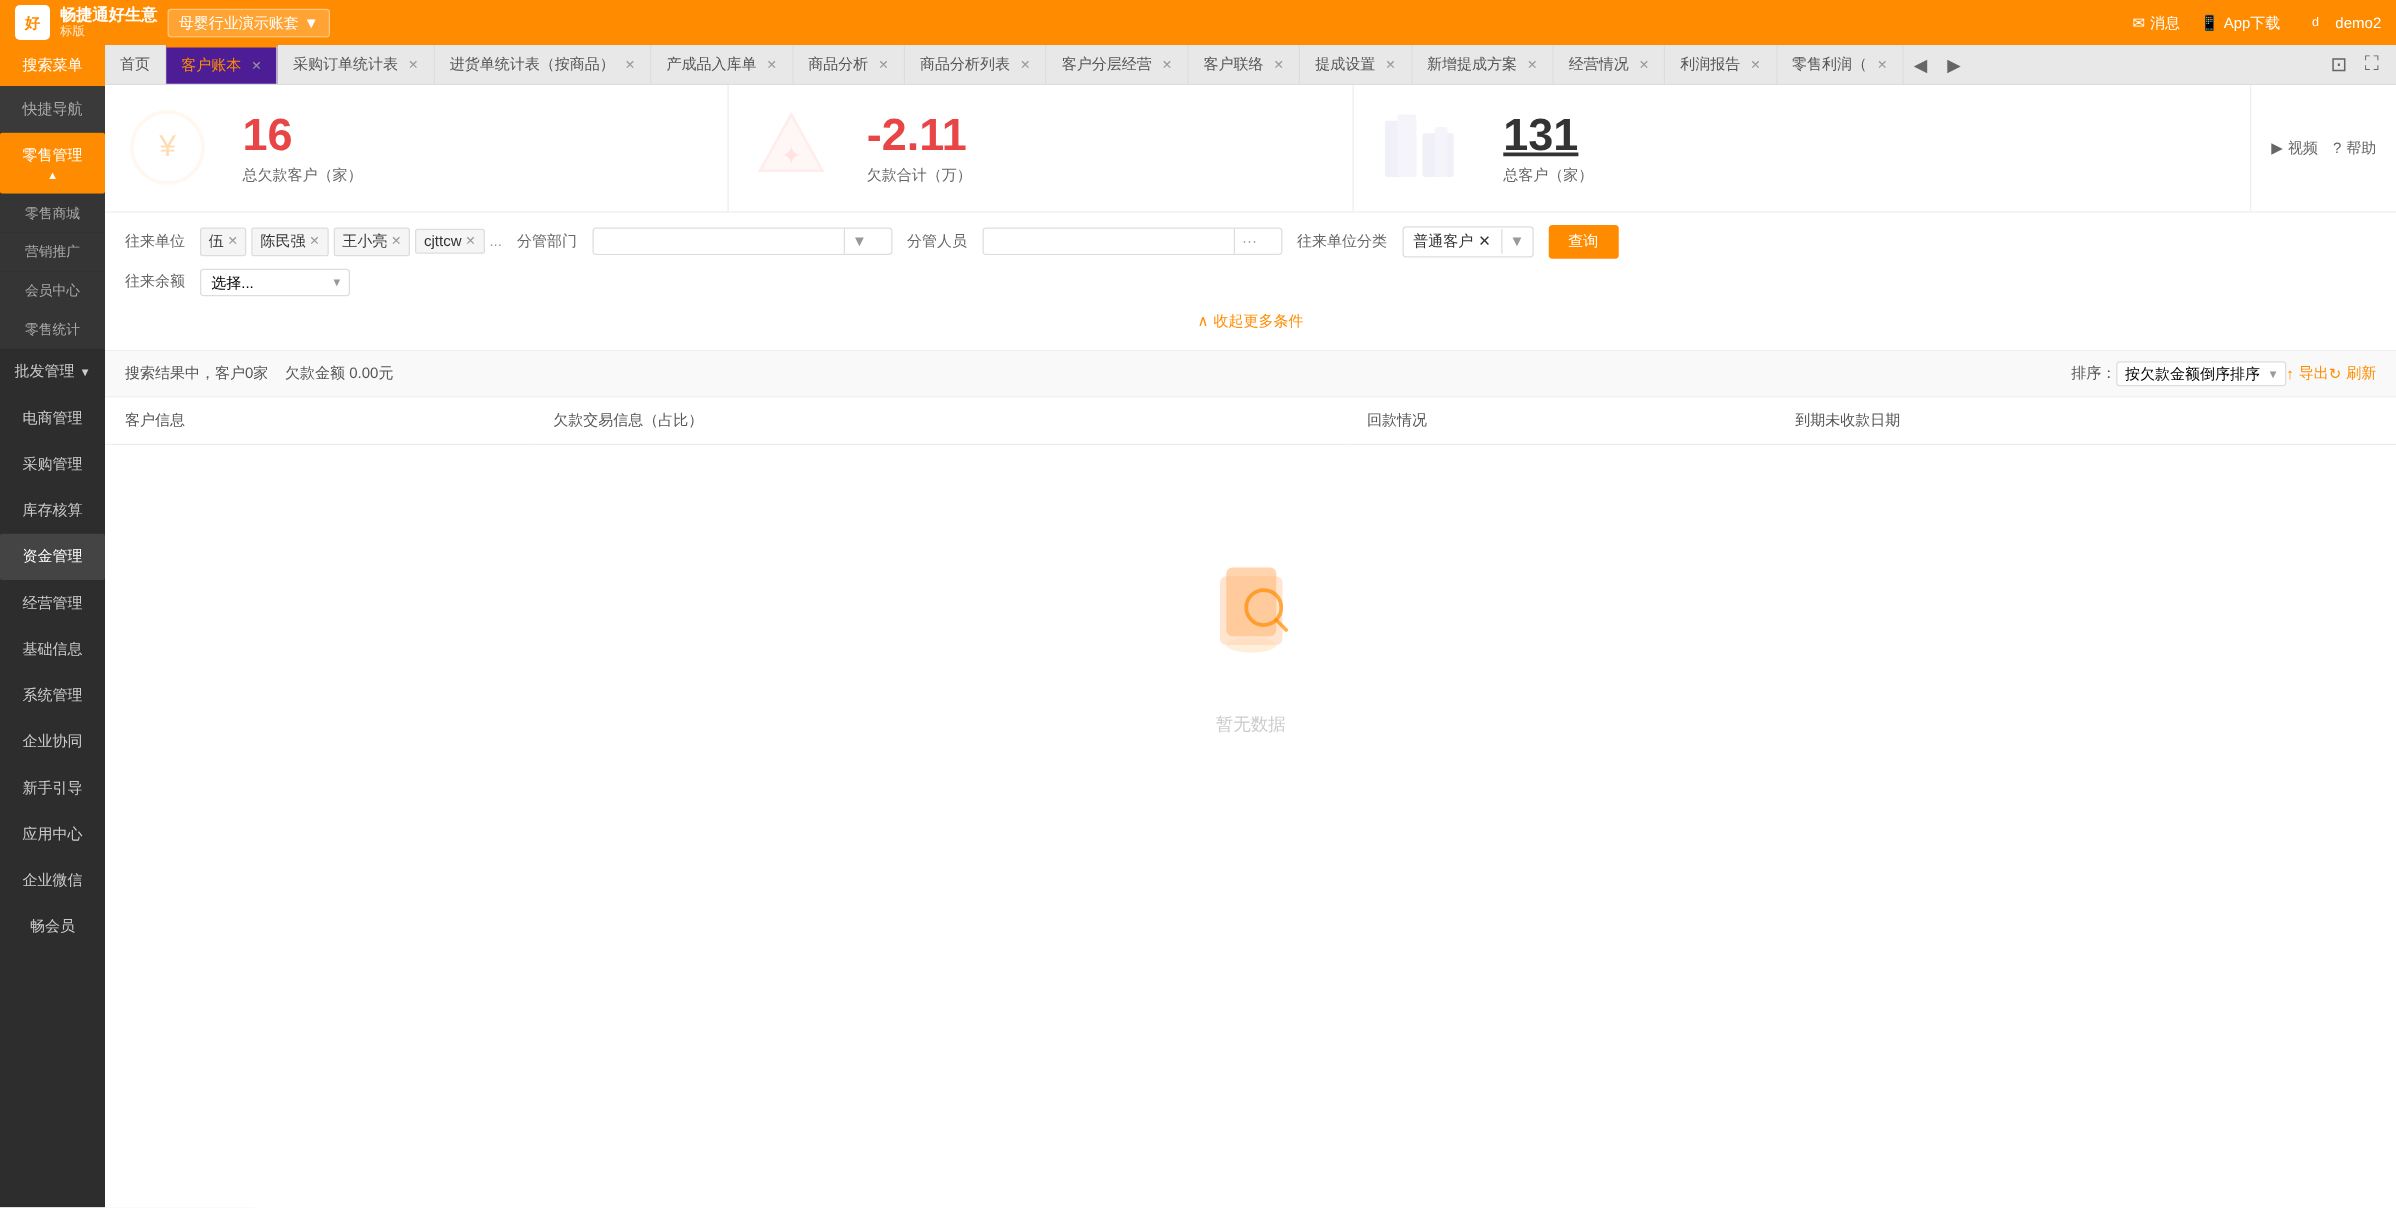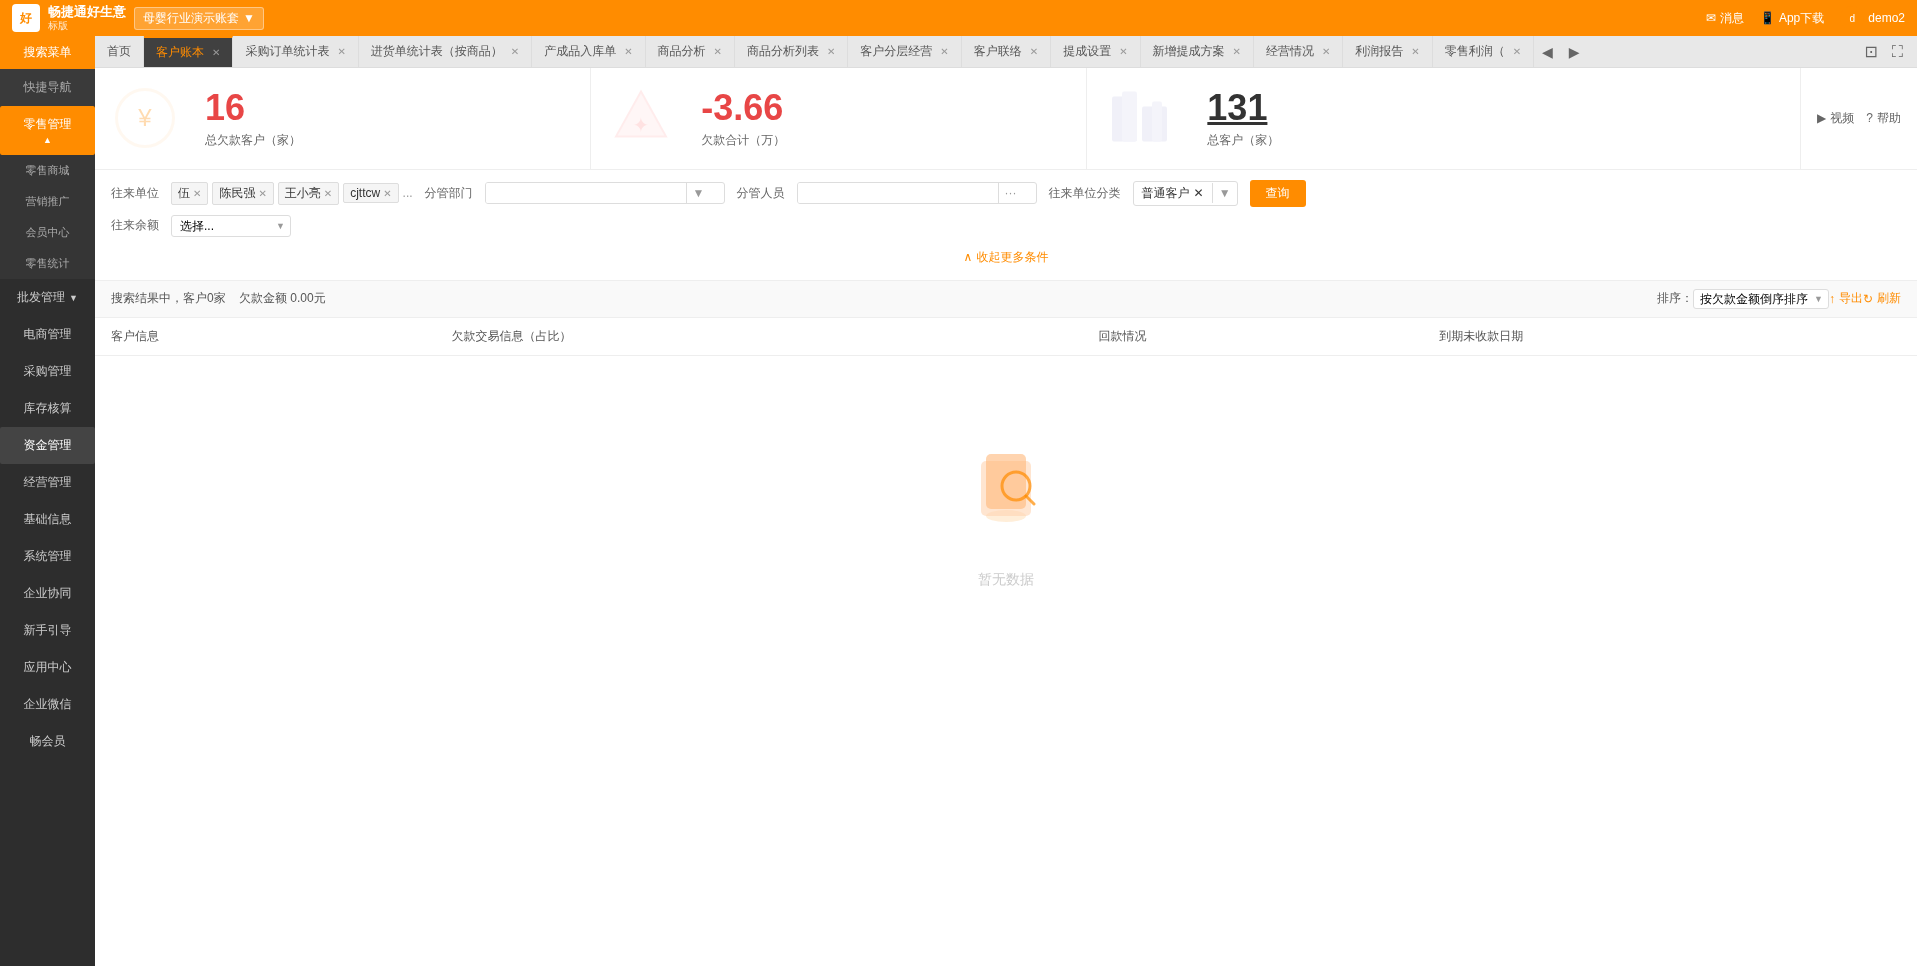--- a/index.html
+++ b/index.html
@@ -11,34 +11,34 @@
     .logo-icon { width: 28px; height: 28px; background: white; border-radius: 4px; display: flex; align-items: center; justify-content: center; color: #ff8c00; font-weight: bold; font-size: 12px; }
     .top-bar-right { display: flex; align-items: center; gap: 16px; color: white; font-size: 12px; }
     .top-bar-right span { cursor: pointer; display: flex; align-items: center; gap: 4px; }
     .avatar { width: 24px; height: 24px; border-radius: 50%; background: #ccc; display: flex; align-items: center; justify-content: center; overflow: hidden; }
     .dropdown-btn { background: rgba(255,255,255,0.2); border: 1px solid rgba(255,255,255,0.4); color: white; padding: 2px 8px; border-radius: 3px; font-size: 12px; cursor: pointer; display: flex; align-items: center; gap: 4px; }
 
     
     .main-layout { display: flex; flex: 1; overflow: hidden; }
 
     
-    .sidebar { width: 95px; background: #2d2d2d; display: flex; flex-direction: column; overflow-y: auto; flex-shrink: 0; }
+    .sidebar { width: 84px; background: #2d2d2d; display: flex; flex-direction: column; overflow-y: auto; flex-shrink: 0; }
     .sidebar-search { padding: 8px; background: #ff8c00; color: white; text-align: center; font-size: 12px; cursor: pointer; }
     .sidebar-nav { padding: 6px 0; background: #3a3a3a; }
     .sidebar-item { padding: 10px 4px; text-align: center; color: #ccc; font-size: 12px; cursor: pointer; border-radius: 2px; }
     .sidebar-item.active { background: #ff8c00; color: white; }
     .sidebar-item.sub-active { color: white; background: #444; }
 
     
     .content-area { flex: 1; display: flex; flex-direction: column; overflow: hidden; }
 
     
     .tab-bar { background: #e8e8e8; display: flex; align-items: center; height: 32px; flex-shrink: 0; border-bottom: 1px solid #ddd; overflow: hidden; }
     .tab-item { height: 32px; padding: 0 12px; display: flex; align-items: center; gap: 4px; font-size: 12px; cursor: pointer; white-space: nowrap; border-right: 1px solid #ddd; color: #555; flex-shrink: 0; }
-    .tab-item.active { background: #404040; color: #ff8c00; border-top: 2px solid #ff8c00; }
+    .tab-item.active { background: #4c1d95; color: #ff8c00; border-top: 2px solid #ff8c00; }
     .tab-item .tab-close { font-size: 10px; color: #999; margin-left: 4px; }
     .tab-nav-btn { padding: 0 8px; font-size: 14px; color: #666; cursor: pointer; height: 32px; display: flex; align-items: center; flex-shrink: 0; }
     .tab-actions { margin-left: auto; display: flex; align-items: center; gap: 2px; padding-right: 8px; flex-shrink: 0; }
     .tab-action-btn { padding: 2px 6px; font-size: 16px; color: #666; cursor: pointer; }
 
     
     .page-content { flex: 1; overflow-y: auto; background: white; }
 
     
     .stats-header { display: flex; align-items: stretch; border-bottom: 1px solid #eee; background: white; position: relative; }
@@ -232,21 +232,21 @@
           </div>
         </div>
         <div class="stat-block">
           <div style="position:absolute;left:20px;top:50%;transform:translateY(-50%);opacity:0.15;">
             <svg width="60" height="60" viewBox="0 0 60 60">
               <polygon points="30,5 55,50 5,50" fill="#ff8888" stroke="#ff8888" stroke-width="2" fill-opacity="0.5"></polygon>
               <text x="30" y="45" text-anchor="middle" fill="#ff4444" font-size="20">✦</text>
             </svg>
           </div>
           <div style="margin-left:80px;">
-            <div class="stat-value red">-3.66</div>
+            <div class="stat-value red">-2.11</div>
             <div class="stat-label">欠款合计（万）</div>
           </div>
         </div>
         <div class="stat-block" style="flex:1.5;">
           <div style="position:absolute;left:20px;top:50%;transform:translateY(-50%);opacity:0.12;">
             <svg width="70" height="60" viewBox="0 0 70 60">
               <rect x="5" y="10" width="25" height="45" fill="#8888cc" rx="2"></rect>
               <rect x="35" y="20" width="25" height="35" fill="#8888cc" rx="2"></rect>
               <rect x="15" y="5" width="15" height="50" fill="#aaaadd" rx="2"></rect>
               <rect x="45" y="15" width="10" height="40" fill="#aaaadd" rx="2"></rect>

